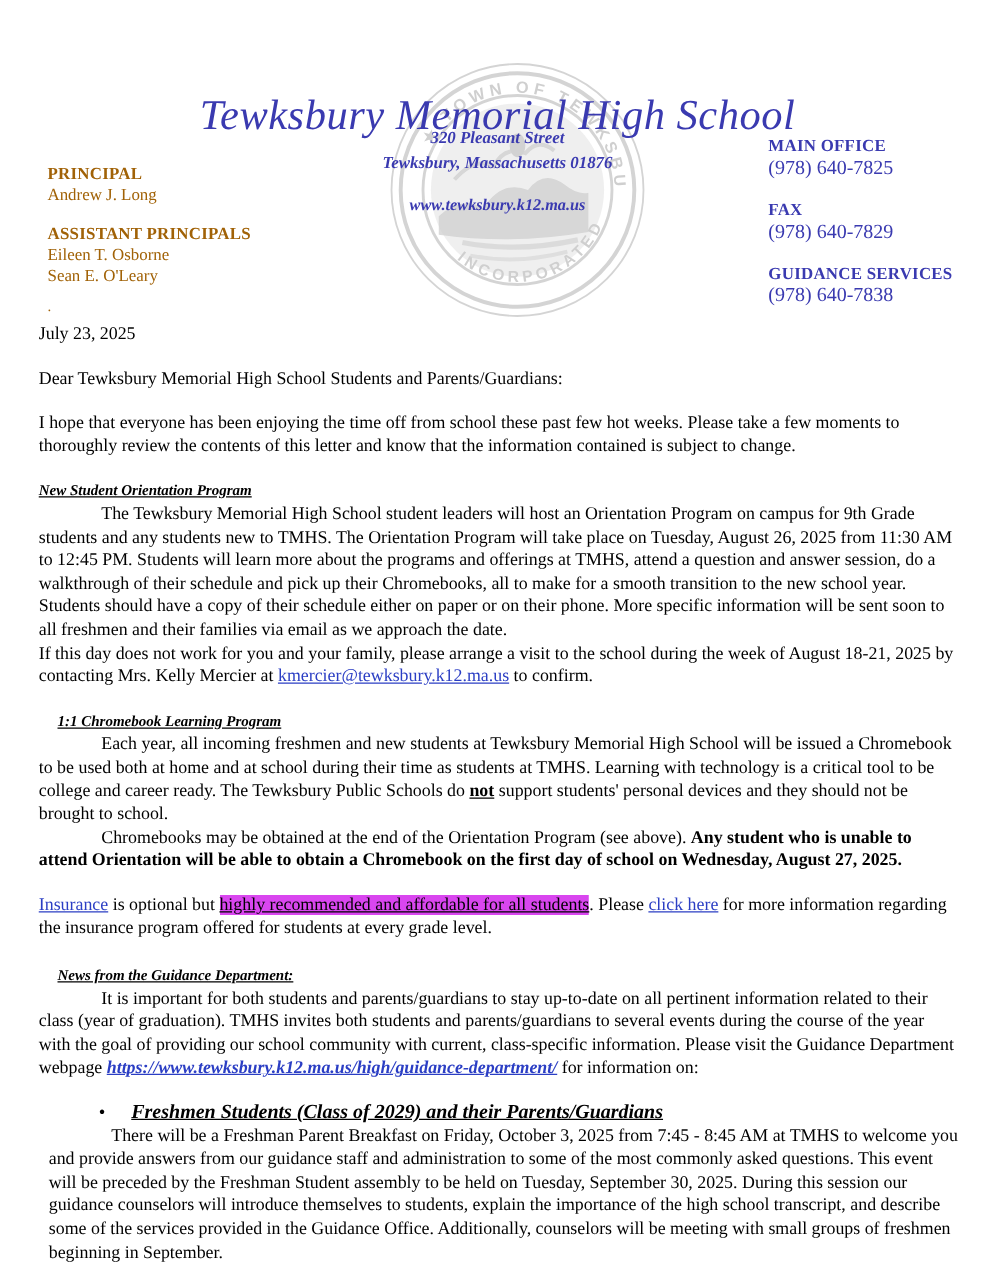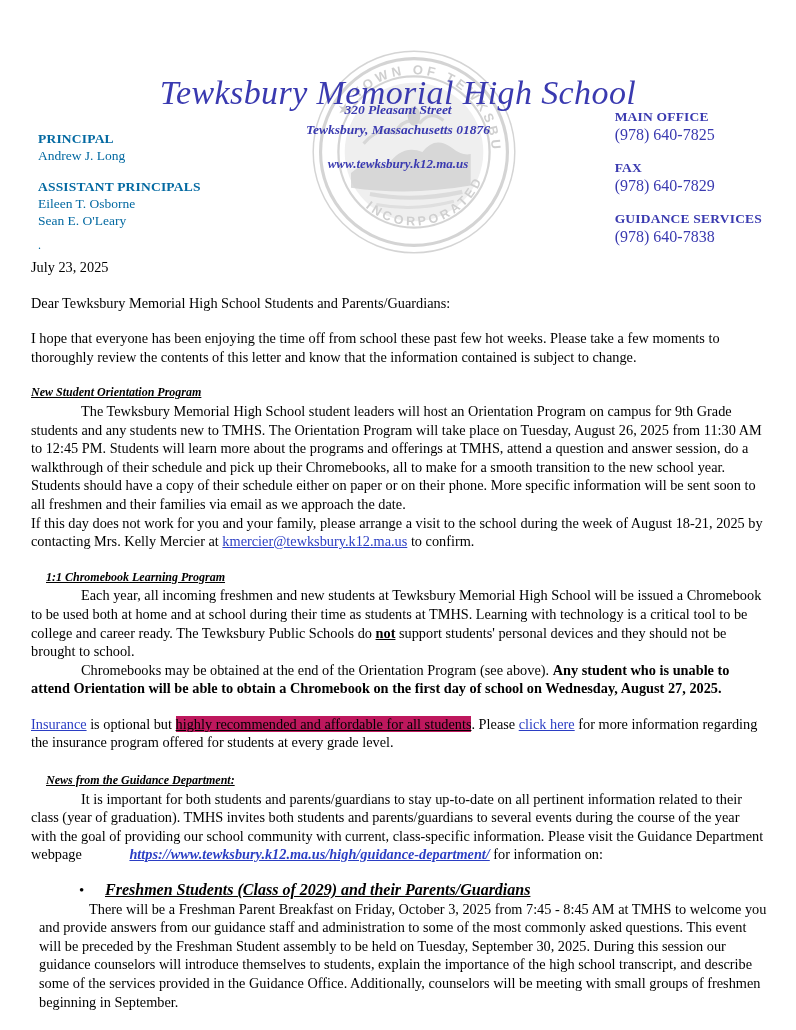--- a/index.html
+++ b/index.html
@@ -72,21 +72,21 @@
     color: #3a3ab0;
     margin-top: 16px;
     white-space: nowrap;
   }
 
   .admin-block {
     position: absolute;
     left: 38px;
     top: 130px;
     z-index: 2;
-    color: #0369a1;
+    color: #a16207;
   }
   .admin-head {
     font-weight: bold;
     font-size: 13.5px;
     letter-spacing: 0.2px;
     line-height: 17px;
   }
   .admin-name {
     font-size: 13.5px;
     line-height: 17px;
@@ -151,24 +151,23 @@
 
   .link {
     color: #2b3ec4;
     text-decoration: underline;
   }
   .link-url {
     color: #2b3ec4;
     text-decoration: underline;
     font-weight: bold;
     font-style: italic;
-    margin-left: 44px;
   }
   .hl {
-    background: #be185d;
+    background: #d946ef;
     text-decoration: underline;
     color: #000;
   }
 
   .bullet-row {
     display: flex;
     margin-left: 48px;
   }
   .bullet-dot {
     width: 26px;

